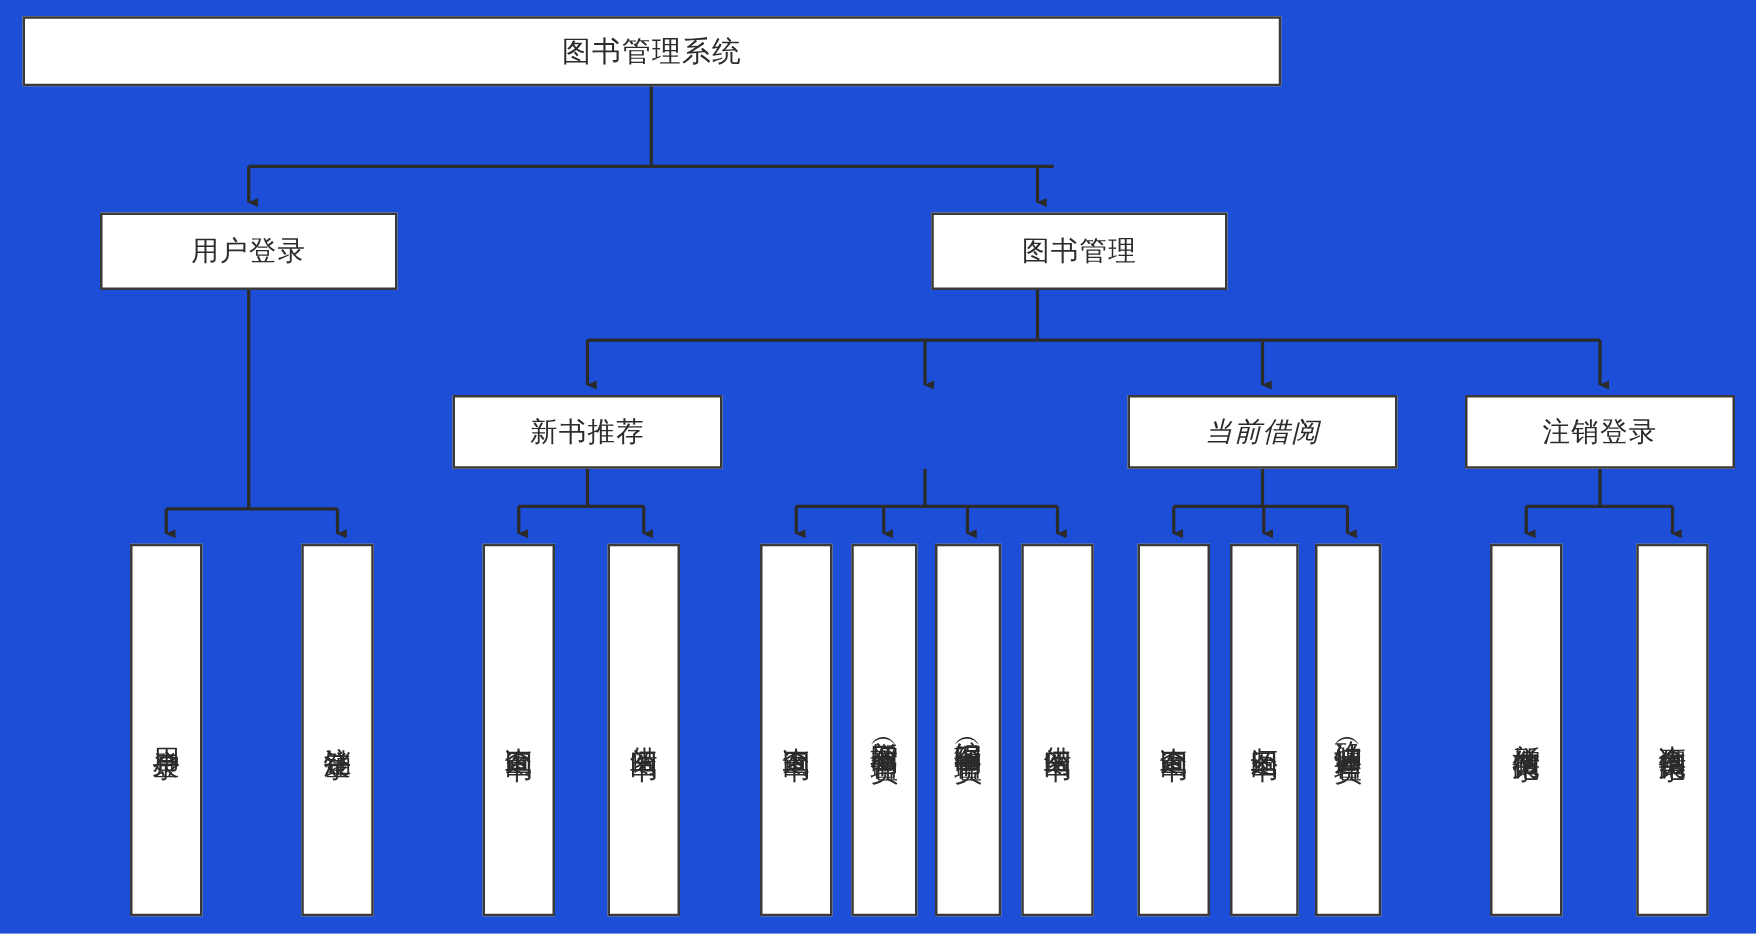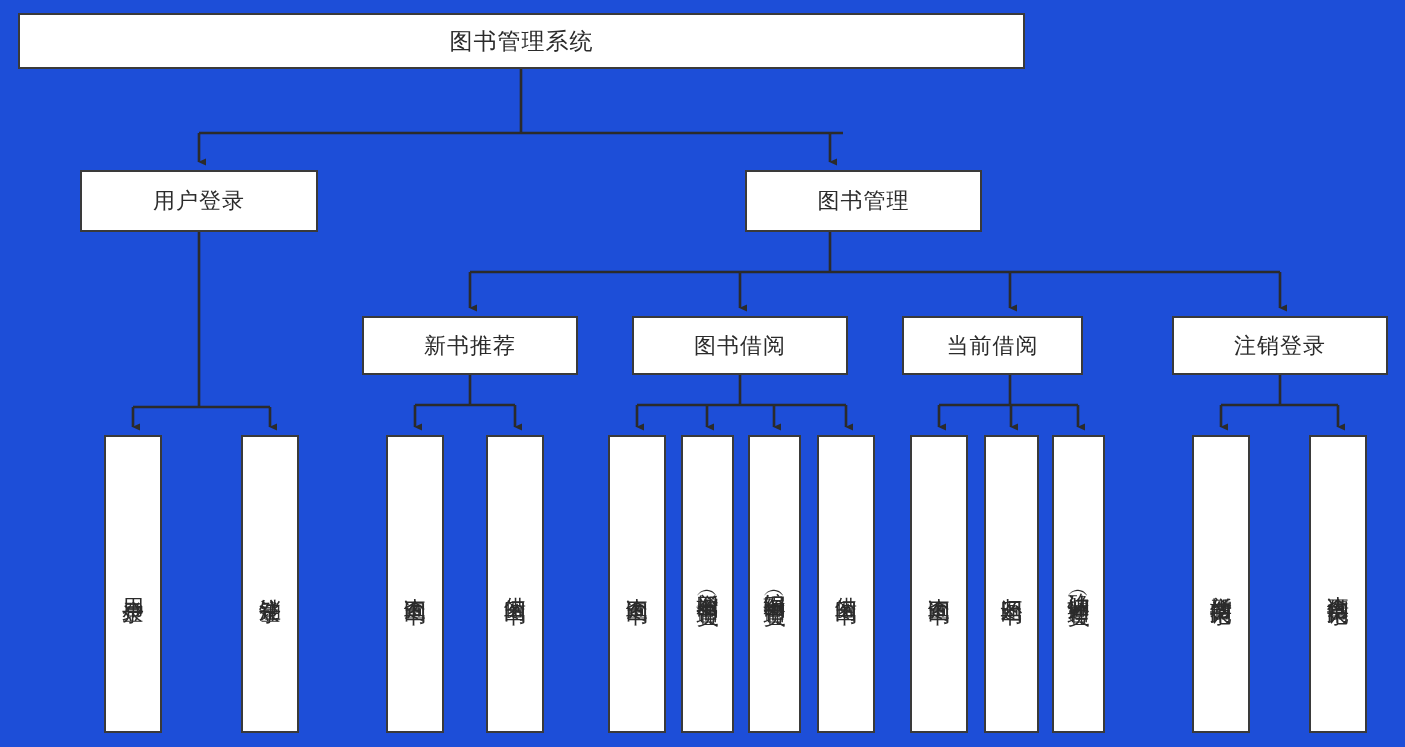--- a/index.html
+++ b/index.html
@@ -121,22 +121,21 @@
       <path d="M1338,405 L1338,427" marker-end="url(#arrowhead)"></path>
     </g>
   </svg>
 
   <div class="node horizontal root" style="left: 18px; top: 13px; width: 1007px; height: 56px;">图书管理系统</div>
 
   <div class="node horizontal" style="left: 80px; top: 170px; width: 238px; height: 62px;">用户登录</div>
   <div class="node horizontal" style="left: 711px; top: 170px; width: 237px; height: 62px; margin-left: 34px;">图书管理</div>
 
   <div class="node horizontal" style="left: 362px; top: 316px; width: 216px; height: 59px;">新书推荐</div>
-  <div class="node horizontal" style="left: 632px; top: 316px; width: 216px; height: 59px;">图书借阅</div>
-  <div class="node horizontal" style="left: 902px; top: 316px; width: 181px; height: 59px;">当前借阅</div>
+  <div class="node horizontal" style="left: 902px; top: 316px; width: 216px; height: 59px; font-style: italic;">当前借阅</div>
   <div class="node horizontal" style="left: 1172px; top: 316px; width: 216px; height: 59px;">注销登录</div>
 
   <div class="node leaf" style="left: 104px; top: 435px; width: 58px; height: 298px;">
     <span class="leaf-text">用户登录</span>
   </div>
   <div class="node leaf" style="left: 241px; top: 435px; width: 58px; height: 298px;">
     <span class="leaf-text">注销登录</span>
   </div>
   <div class="node leaf" style="left: 386px; top: 435px; width: 58px; height: 298px;">
     <span class="leaf-text">查询图书</span>

